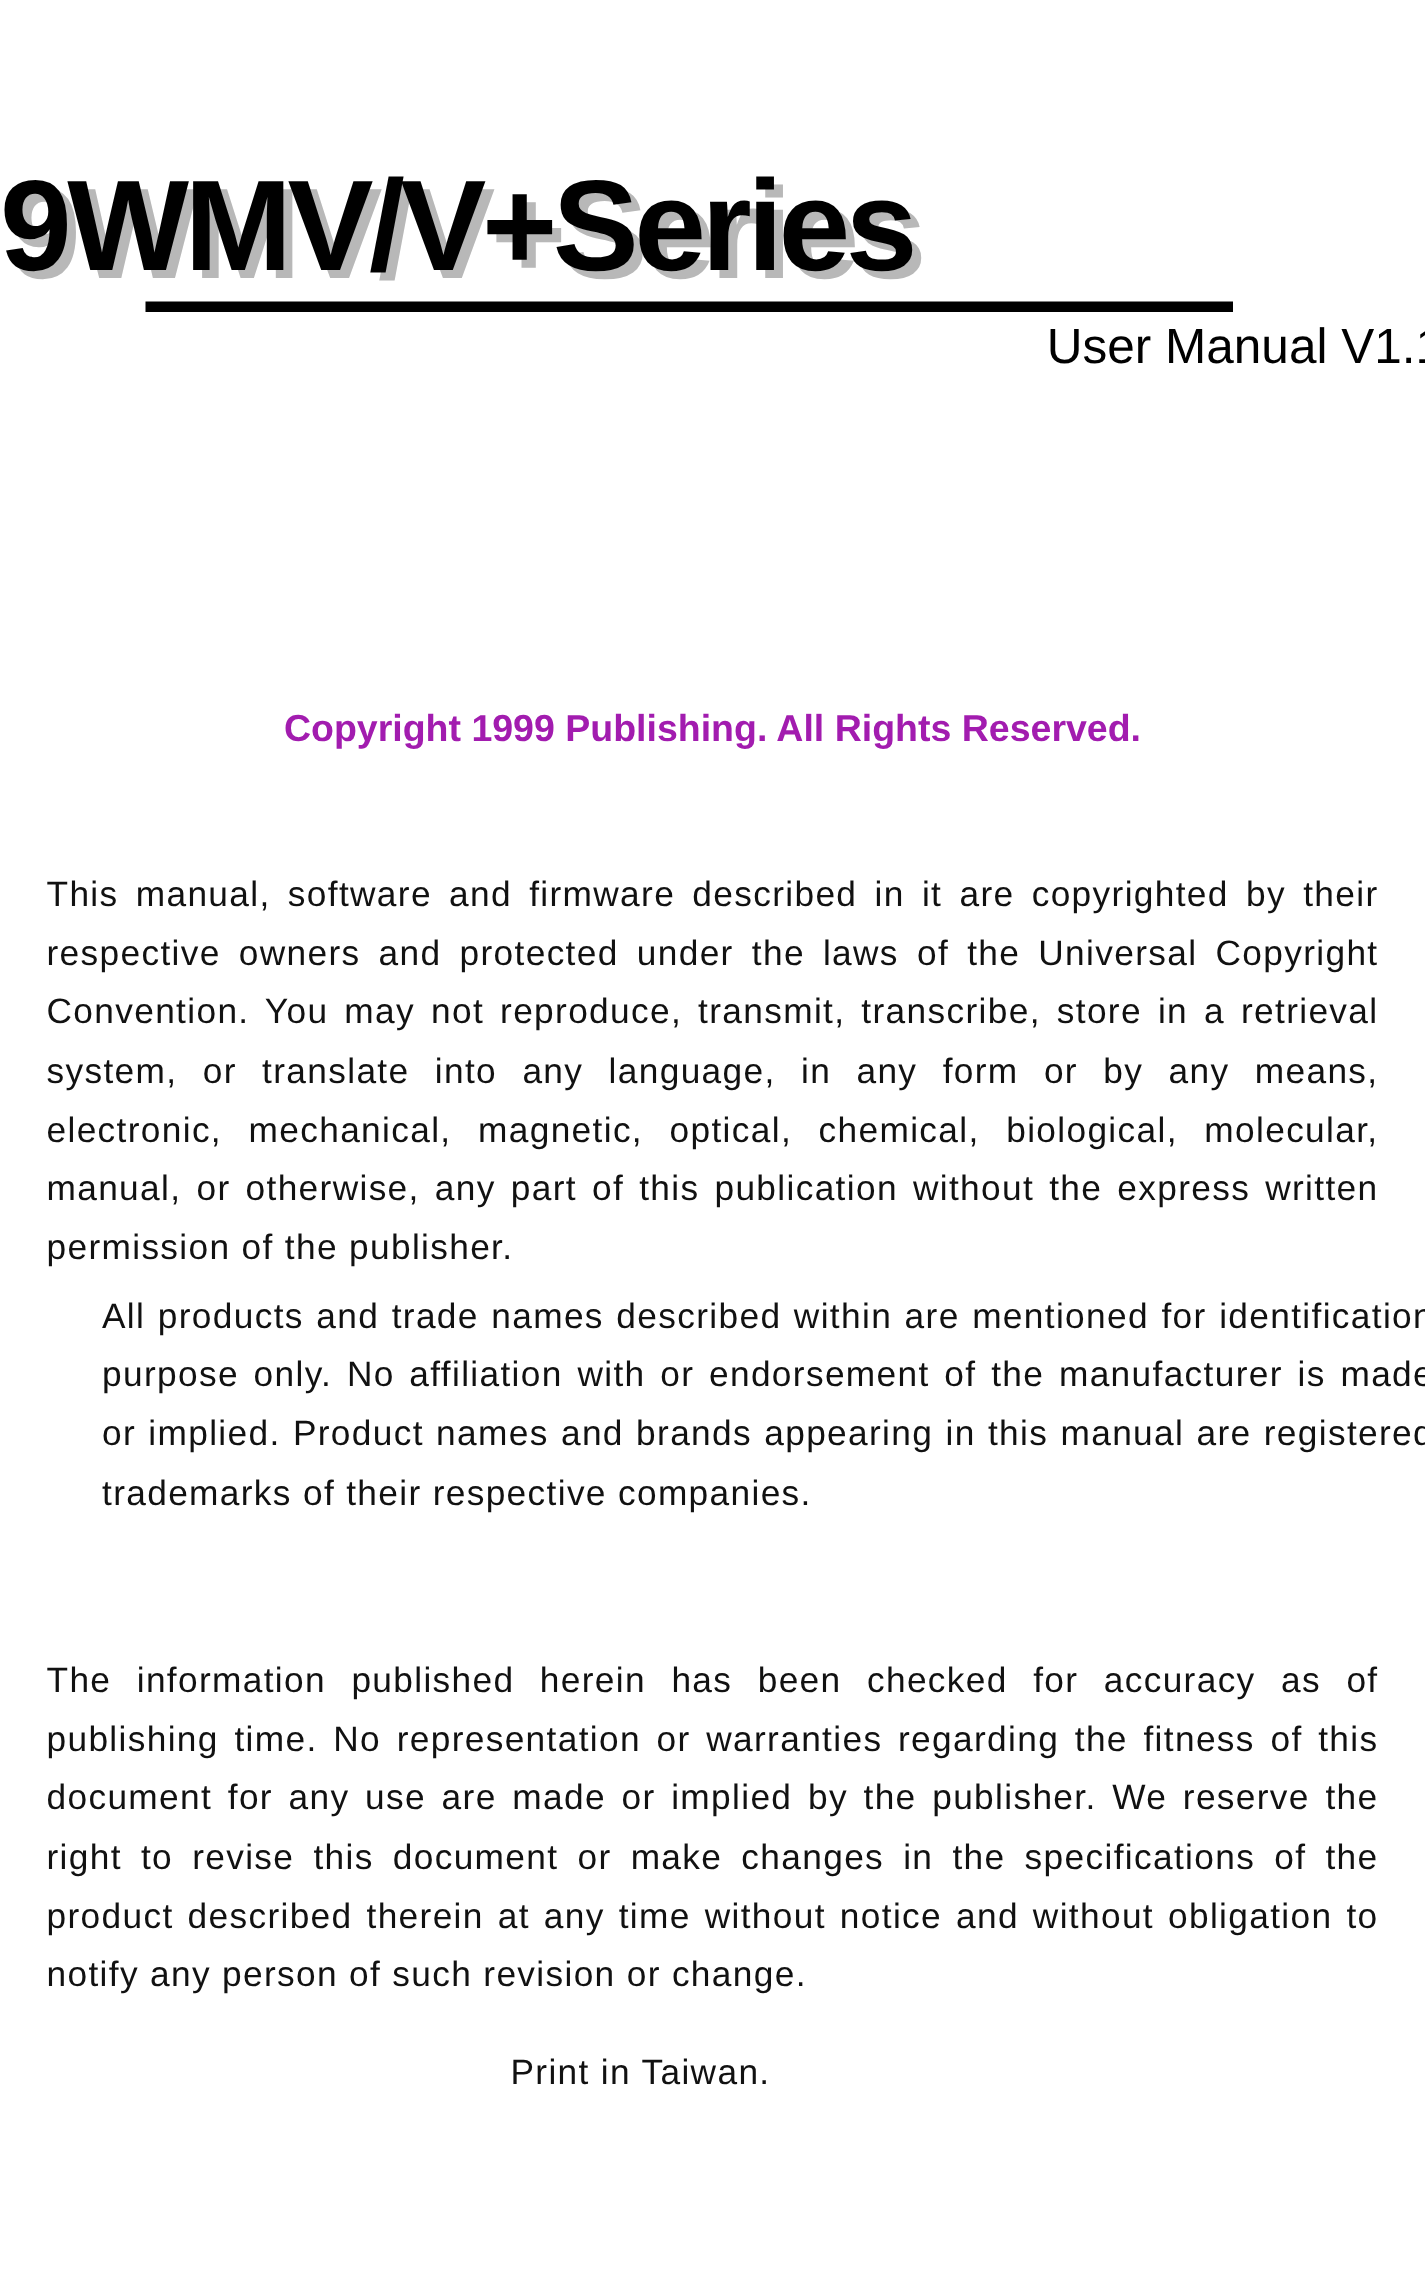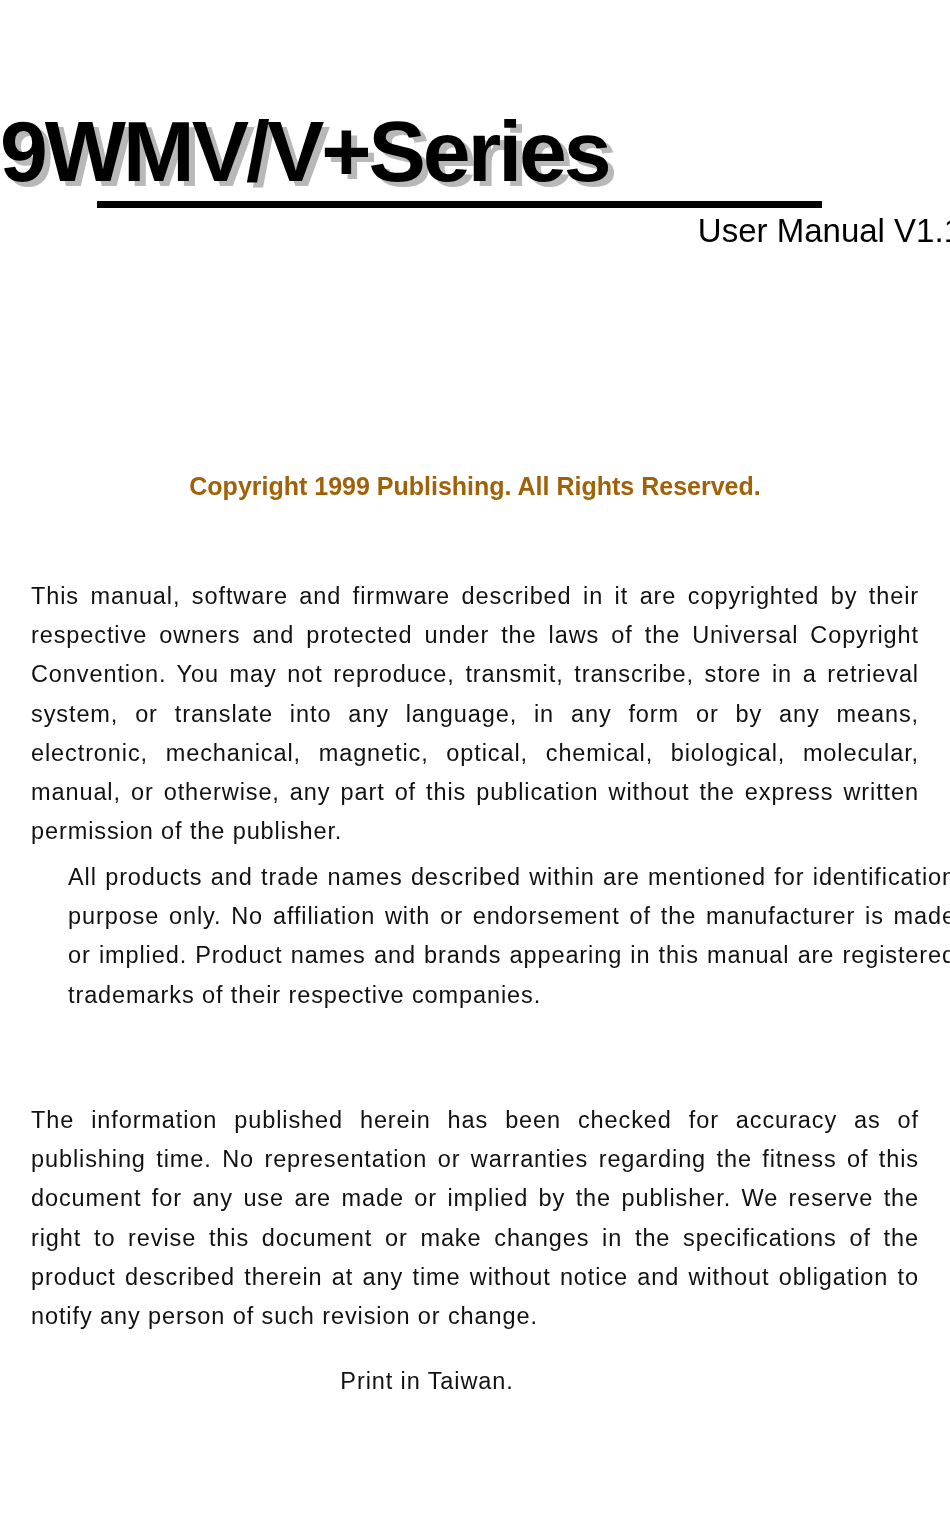--- a/index.html
+++ b/index.html
@@ -10,21 +10,21 @@
     letter-spacing: -3px; line-height: 1; color: #000;
     text-shadow: 6px 5px 0 #b8b8b8;
   }
   .rule { position: absolute; left: 97px; width: 725px; top: 201px; height: 7px; background: #000; }
   .subtitle {
     position: absolute; left: 12px; width: 950px; top: 212px; text-align: right;
     font-family: "Liberation Sans", sans-serif; font-weight: normal; font-size: 33px; color: #000;
   }
   .copyright {
     position: absolute; left: 0; width: 950px; top: 472px; text-align: center;
-    font-family: "Liberation Sans", sans-serif; font-weight: bold; font-size: 25px; color: #a16207;
+    font-family: "Liberation Sans", sans-serif; font-weight: bold; font-size: 25px; color: #a21caf;
   }
   .para {
     position: absolute; left: 31px; width: 888px;
     font-family: "Liberation Sans", sans-serif; font-size: 23.5px; line-height: 39.2px;
     text-align: justify; letter-spacing: 0.9px; color: #111; margin: 0;
   }
   .p1 { top: 545px; margin-top: 32px; }
   .p2 { top: 858px; margin-left: 37px; }
   .p3 { top: 1101px; }
   .footer {

